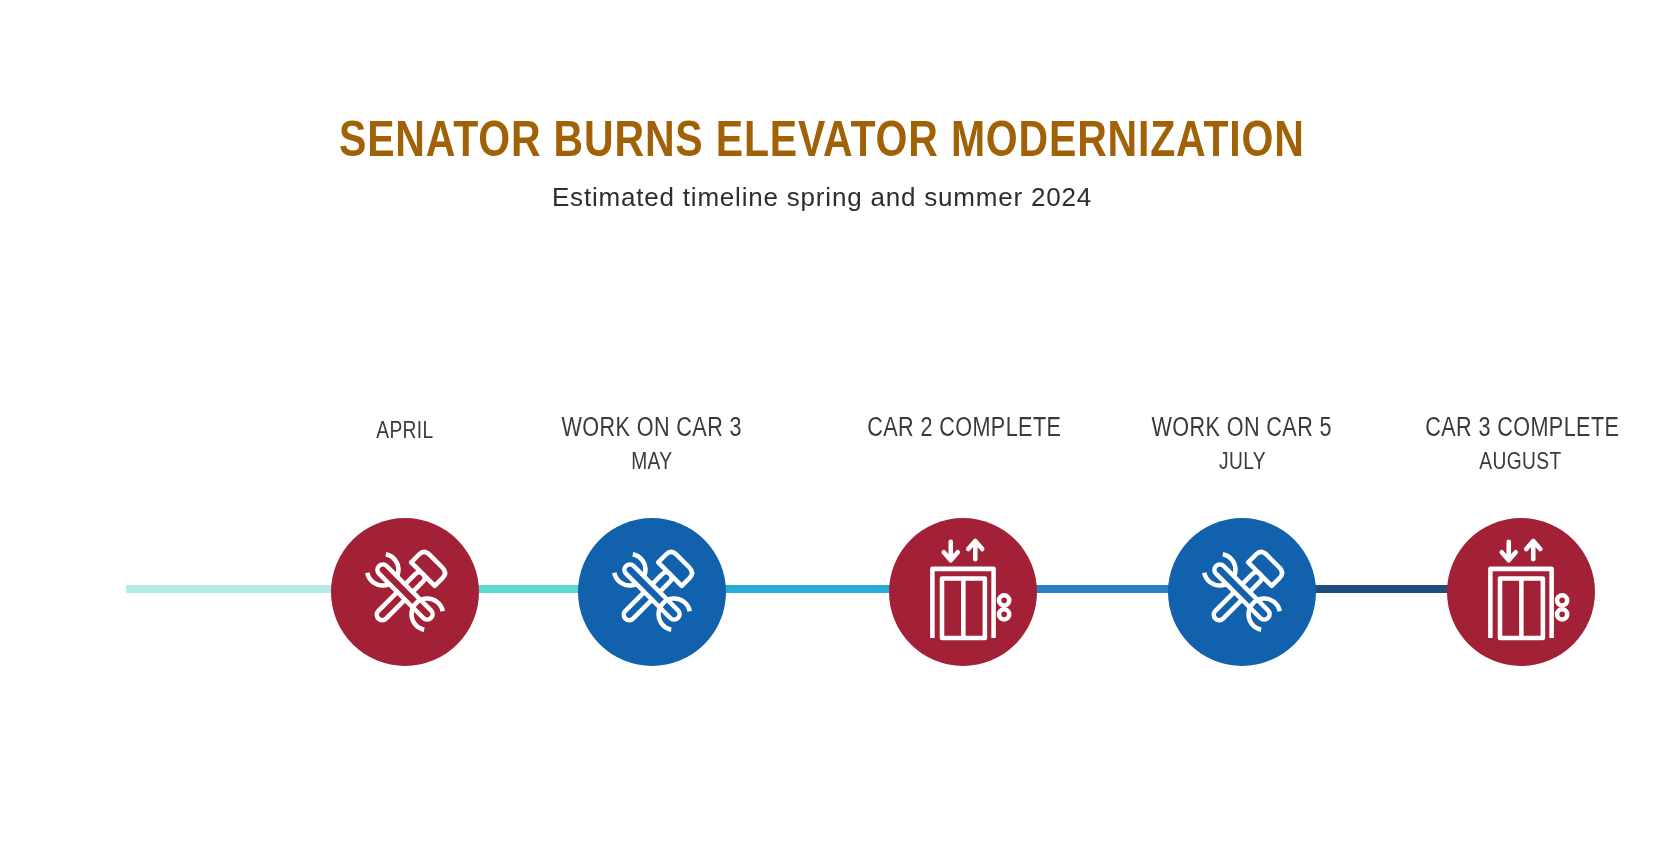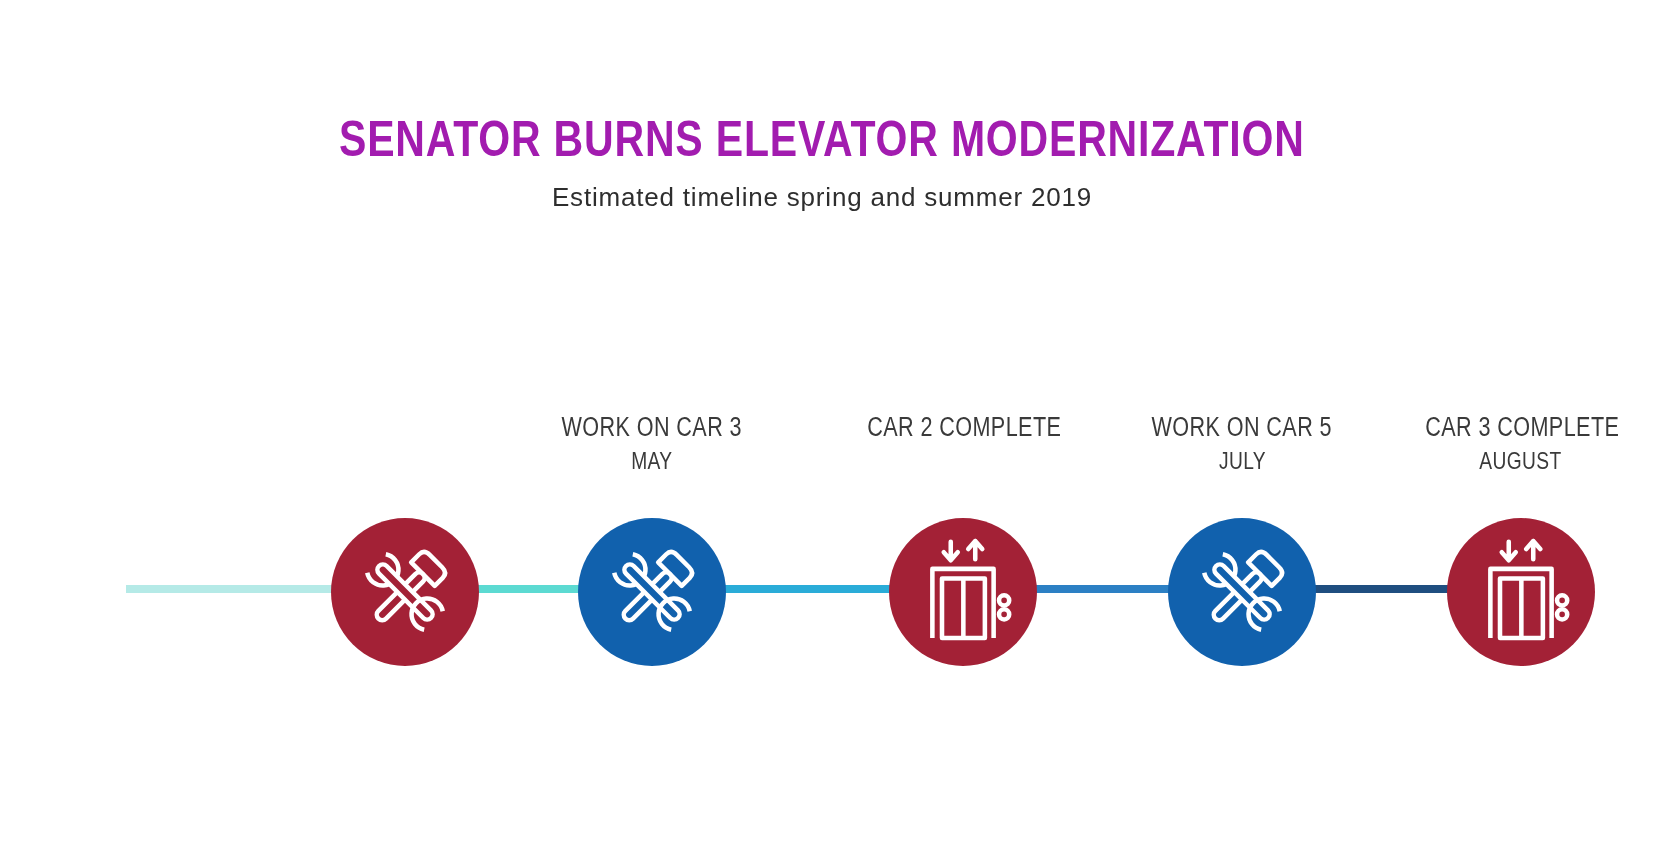--- a/index.html
+++ b/index.html
@@ -34,32 +34,33 @@
             display:flex;align-items:center;justify-content:center;}
   .m-circle svg{display:block;}
   .icon-elevator{margin-top:-6px;}
 </style>
 </head>
 <body style="background: rgb(255, 255, 255);">
 
 <div class="canvas">
 
   <div class="header-wrap">
-    <h1 class="title" style="color: #a21caf;"><span class="squeeze">SENATOR BURNS ELEVATOR MODERNIZATION</span></h1>
-    <p class="subtitle"><span>Estimated timeline spring and summer 2019</span></p>
+    <h1 class="title" style="color: #a16207;"><span class="squeeze">SENATOR BURNS ELEVATOR MODERNIZATION</span></h1>
+    <p class="subtitle"><span>Estimated timeline spring and summer 2024</span></p>
   </div>
 
   <div class="connector c0" style="background: rgb(181, 234, 231);"></div>
   <div class="connector c1" style="background: rgb(92, 218, 210);"></div>
   <div class="connector c2" style="background: rgb(42, 172, 216);"></div>
   <div class="connector c3" style="background: rgb(44, 128, 196);"></div>
   <div class="connector c4" style="background: rgb(31, 78, 128);"></div>
 
 
   <div class="milestone ms1">
+    <div class="m-label-2"><span class="squeeze">APRIL</span></div>
     <div class="m-circle" style="background: rgb(163, 33, 54); color: rgb(163, 33, 54);">
 
       <svg width="112" height="112" viewBox="0 0 64 64" style="display: block;">
         <g stroke="#fff" stroke-width="2.6" fill="none" stroke-linejoin="round">
           <g transform="rotate(45 32 32)">
             <path d="M22.5 17.5 V11 Q22.5 7 27 7 H37 Q41.5 7 41.5 11 V17.5 Z"></path>
             <rect x="28.9" y="17.5" width="6.2" height="36" rx="3.1" fill="currentColor"></rect>
           </g>
           <g transform="rotate(-45 32 32)">
             <path d="M39.5 9 A9 9 0 1 1 24.5 9"></path>

